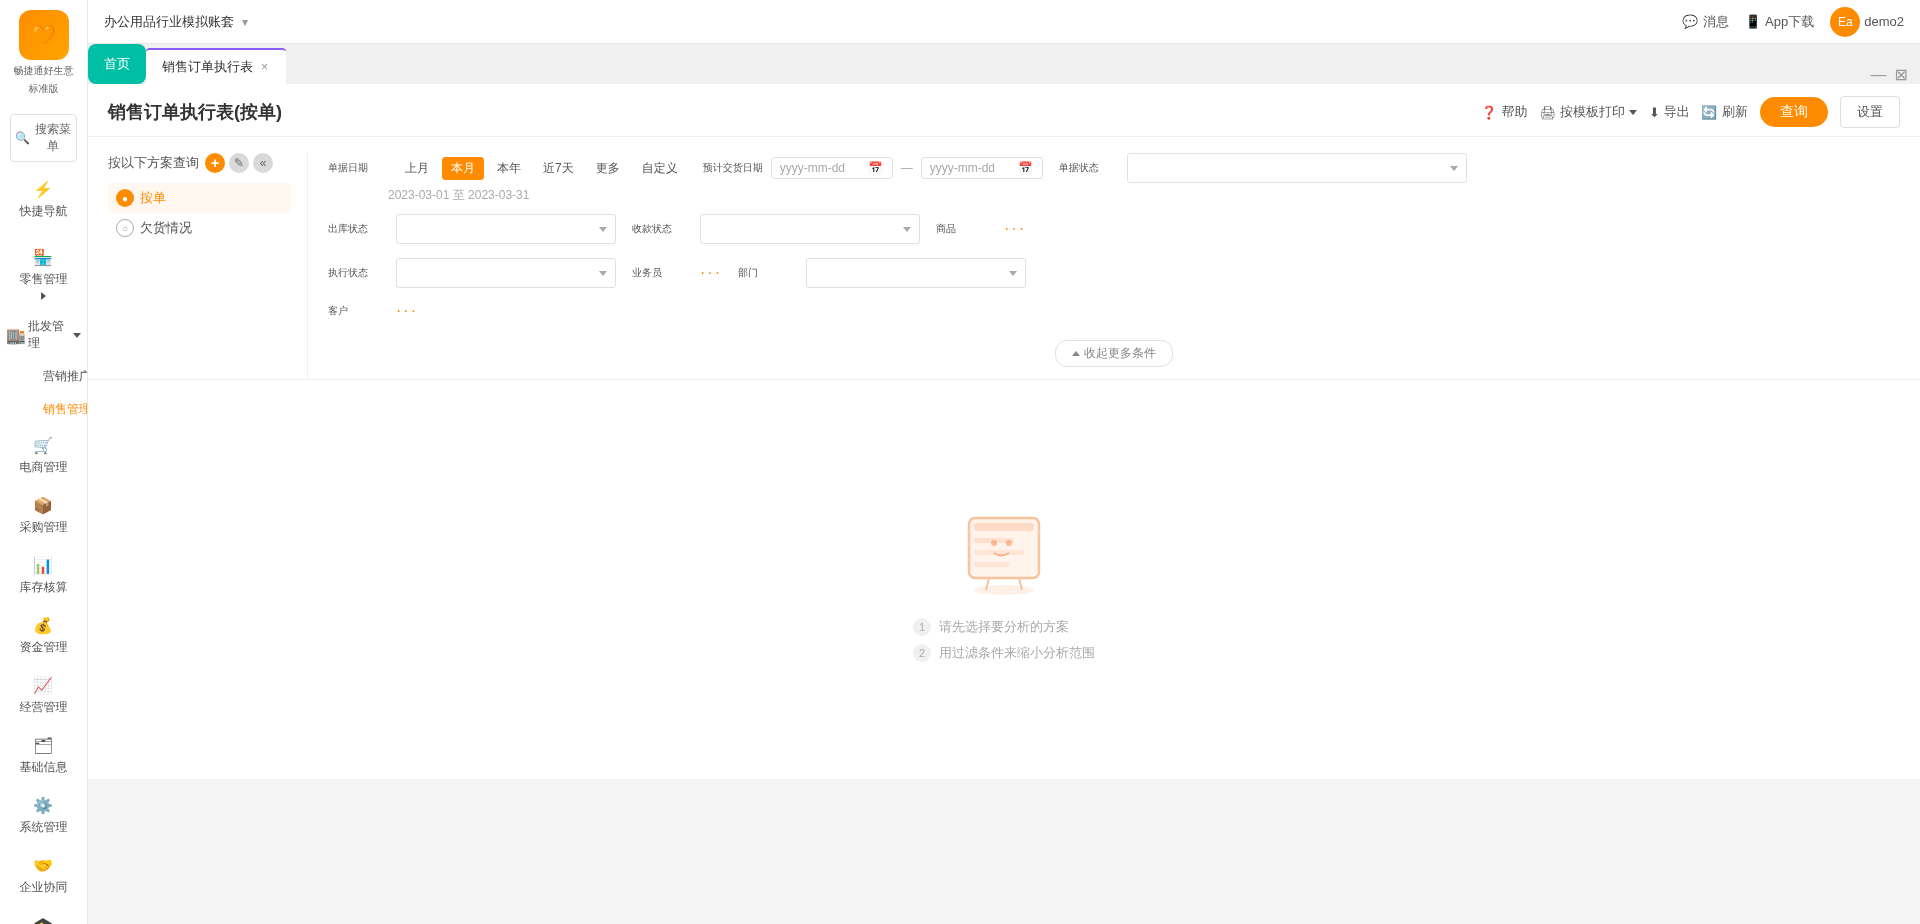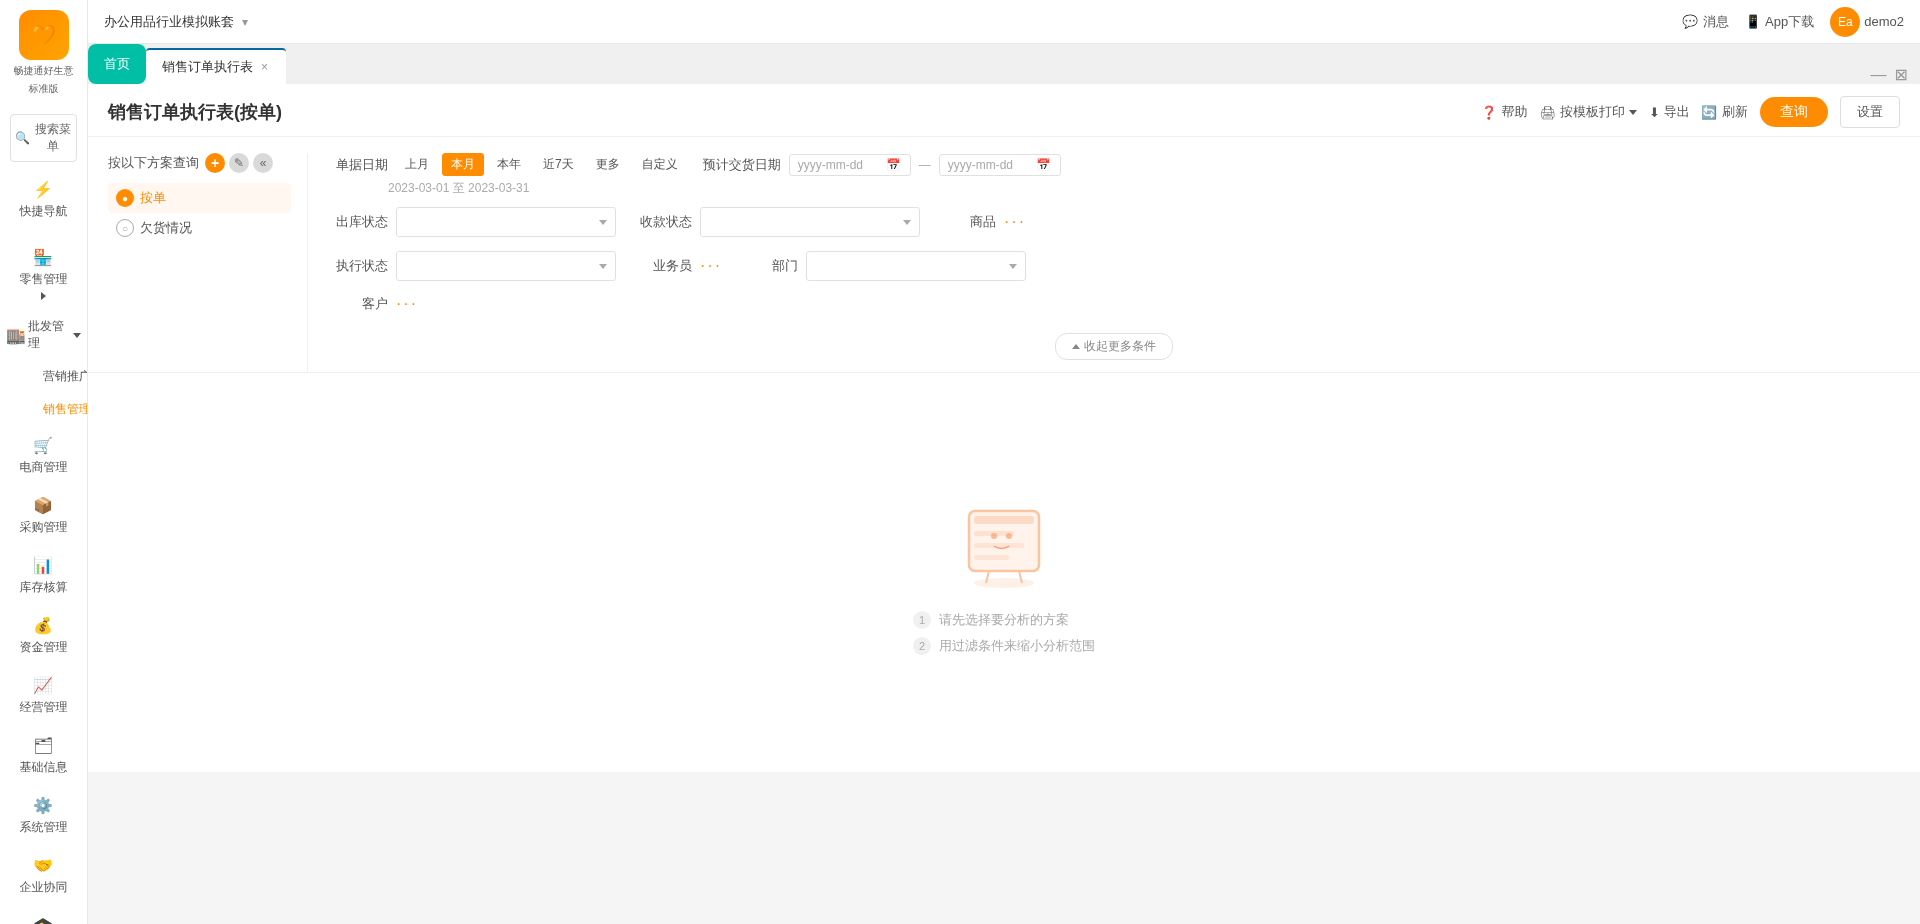--- a/index.html
+++ b/index.html
@@ -28,21 +28,21 @@
     .topbar-left { display: flex; align-items: center; gap: 8px; font-size: 13px; color: #555; }
     .topbar-title { font-size: 13px; color: #333; }
     .topbar-dropdown { font-size: 12px; color: #999; cursor: pointer; }
     .topbar-right { display: flex; align-items: center; gap: 16px; }
     .topbar-btn { display: flex; align-items: center; gap: 4px; font-size: 13px; color: #555; cursor: pointer; }
     .avatar { width: 30px; height: 30px; border-radius: 50%; background: #ff8c00; display: flex; align-items: center; justify-content: center; color: #fff; font-size: 12px; overflow: hidden; }
 
     
     .tabbar { height: 40px; background: #f0f0f0; display: flex; align-items: flex-end; padding: 0 0; }
     .tab { height: 36px; padding: 0 16px; display: flex; align-items: center; gap: 6px; font-size: 13px; cursor: pointer; border-radius: 4px 4px 0 0; background: #f0f0f0; color: #555; }
-    .tab.active { background: #fff; color: #333; font-weight: 500; border-top: 2px solid #0369a1; }
+    .tab.active { background: #fff; color: #333; font-weight: 500; border-top: 2px solid #8b5cf6; }
     .tab-close { font-size: 12px; color: #999; cursor: pointer; padding: 2px; border-radius: 2px; }
     .tab-home { background: #00bfa5; color: #fff; border-radius: 8px; height: 40px; padding: 0 16px; display: flex; align-items: center; font-size: 13px; cursor: pointer; }
     .tab-expand { margin-left: auto; padding: 0 12px; display: flex; align-items: center; gap: 8px; }
     .tab-expand-btn { cursor: pointer; color: #999; font-size: 16px; }
 
     
     .content { flex: 1; background: #f5f5f5; overflow-y: auto; }
 
     
     .page-header { background: #fff; padding: 12px 20px 8px; display: flex; align-items: center; justify-content: space-between; border-bottom: 1px solid #f0f0f0; }
@@ -59,21 +59,21 @@
     .filter-left-header { display: flex; align-items: center; gap: 6px; font-size: 13px; color: #555; margin-bottom: 10px; }
     .filter-left-add { display: flex; align-items: center; gap: 4px; }
     .filter-plan-item { display: flex; align-items: center; gap: 6px; padding: 6px 8px; border-radius: 4px; cursor: pointer; font-size: 13px; color: #555; }
     .filter-plan-item.active { color: #ff8c00; background: #fff7f0; }
     .filter-plan-icon { width: 18px; height: 18px; border-radius: 50%; background: #ff8c00; display: flex; align-items: center; justify-content: center; color: #fff; font-size: 10px; }
     .filter-plan-icon-outline { width: 18px; height: 18px; border-radius: 50%; border: 1.5px solid #aaa; display: flex; align-items: center; justify-content: center; color: #aaa; font-size: 10px; }
 
     .filter-right { flex: 1; padding-left: 20px; }
     .filter-row { display: flex; align-items: center; gap: 16px; margin-bottom: 14px; }
     .filter-field { display: flex; align-items: center; gap: 8px; }
-    .filter-label { font-size: 13px; color: #555; white-space: nowrap; min-width: 60px; text-align: right; }
+    .filter-label { font-size: 10px; color: #555; white-space: nowrap; min-width: 60px; text-align: left; }
     .filter-date-group { display: flex; align-items: center; gap: 4px; }
     .date-shortcut { padding: 2px 8px; border-radius: 3px; font-size: 12px; cursor: pointer; color: #555; background: transparent; border: 1px solid transparent; }
     .date-shortcut.active { background: #ff8c00; color: #fff; border-color: #ff8c00; }
     .date-input { border: 1px solid #e0e0e0; border-radius: 3px; padding: 3px 8px; font-size: 12px; color: #aaa; width: 122px; display: flex; align-items: center; justify-content: space-between; cursor: pointer; background: #fff; }
     .date-sep { color: #aaa; font-size: 12px; }
     .filter-select { border: 1px solid #e0e0e0; border-radius: 3px; padding: 4px 8px; font-size: 13px; color: #aaa; width: 220px; display: flex; align-items: center; justify-content: space-between; cursor: pointer; background: #fff; height: 30px; }
     .filter-select-wide { width: 340px; }
     .filter-input-dots { font-size: 16px; color: #ff8c00; cursor: pointer; letter-spacing: 2px; }
     .filter-row-divider { display: flex; align-items: center; justify-content: center; padding: 6px 0 12px; }
     .collapse-btn { display: flex; align-items: center; gap: 4px; padding: 4px 16px; border: 1px solid #e0e0e0; border-radius: 12px; font-size: 12px; color: #888; cursor: pointer; background: #fff; }
@@ -283,20 +283,27 @@
               <div class="date-input">
                 <span>yyyy-mm-dd</span>
                 <span>📅</span>
               </div>
               <span class="date-sep">—</span>
               <div class="date-input">
                 <span>yyyy-mm-dd</span>
                 <span>📅</span>
               </div>
             </div>
+            <div class="filter-field">
+              <span class="filter-label">单据状态</span>
+              <div class="filter-select filter-select-wide">
+                <span></span>
+                <span class="chevron-down"></span>
+              </div>
+            </div>
           </div>
 
           <div style="margin-top:-10px; margin-bottom:10px; padding-left:60px; font-size:12px; color:#aaa;">
             <span>2023-03-01 至 2023-03-31</span>
           </div>
 
           <div class="filter-row">
             <div class="filter-field">
               <span class="filter-label">出库状态</span>
               <div class="filter-select">

